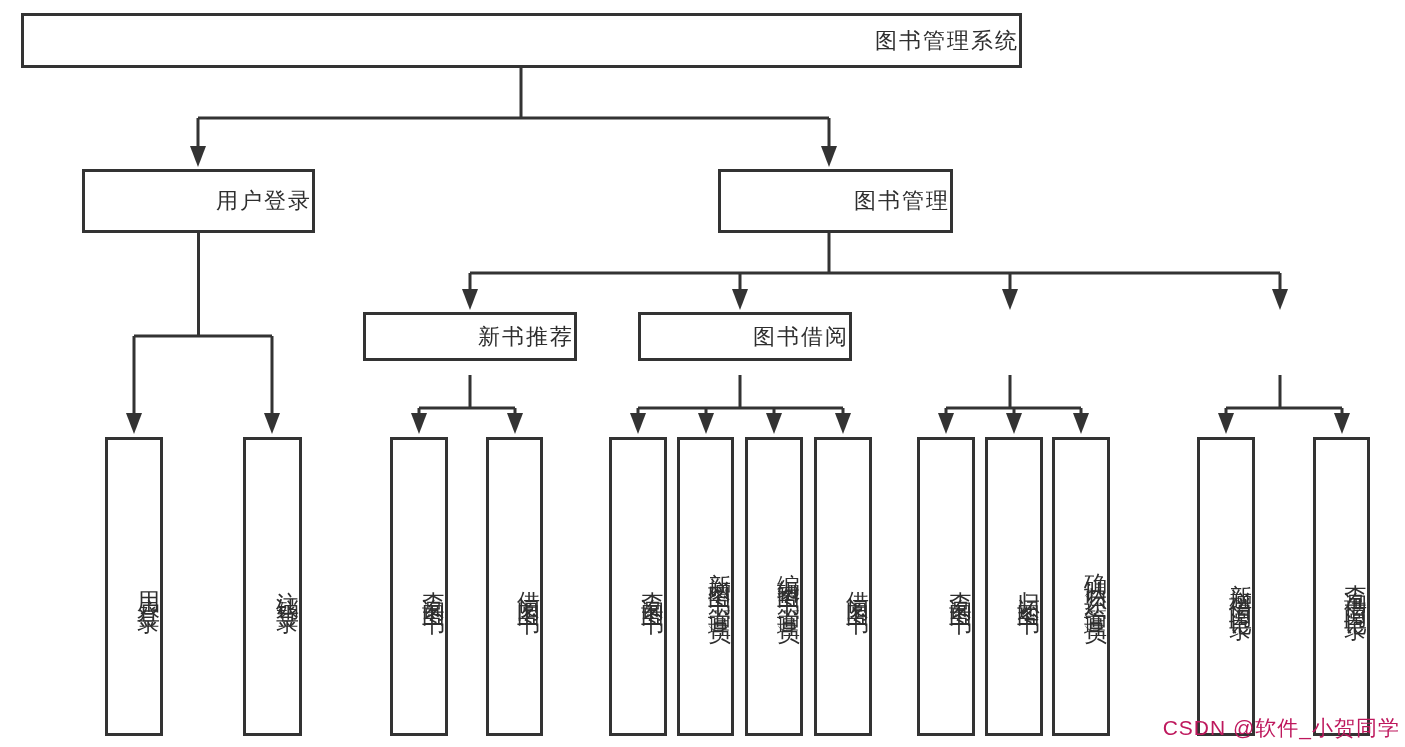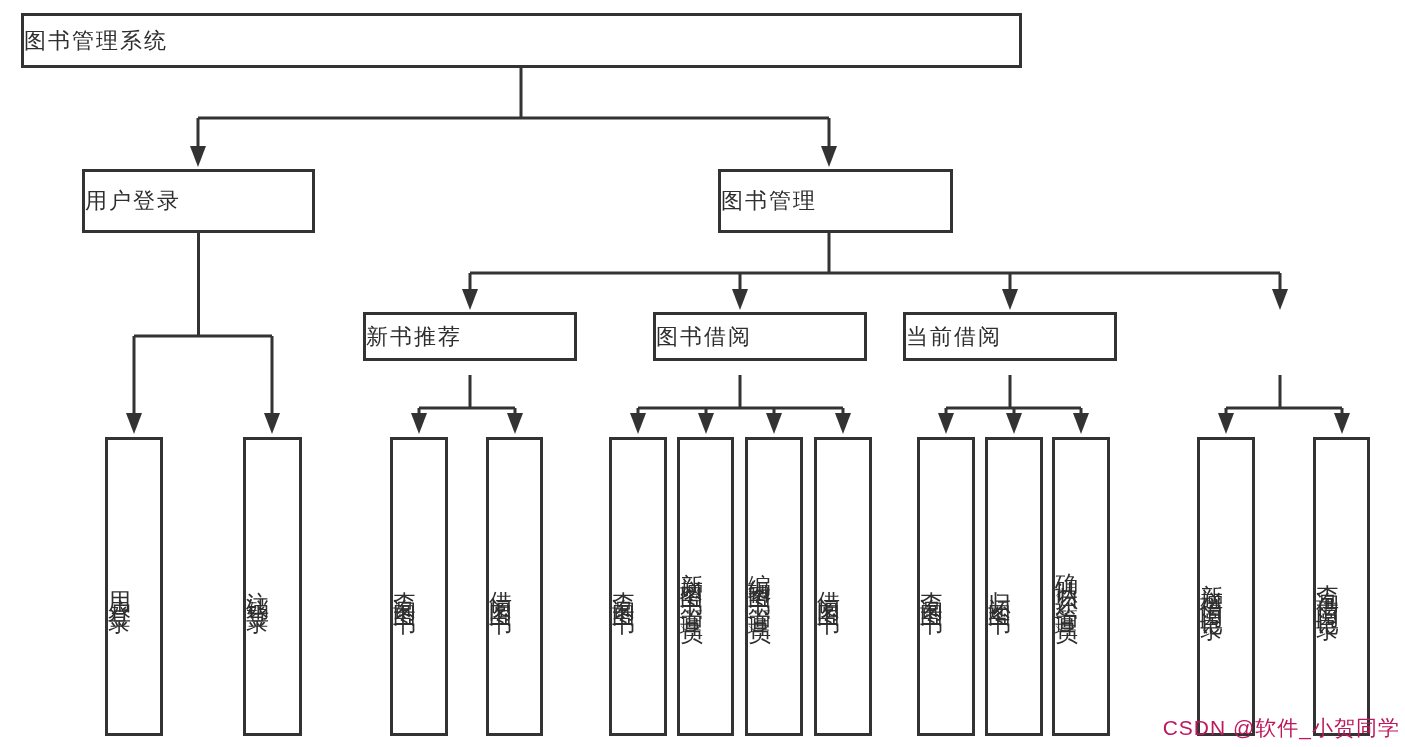--- a/index.html
+++ b/index.html
@@ -22,21 +22,21 @@
     width: 1405px; height: 747px;
     pointer-events: none;
   }
   .box {
     position: absolute;
     background: #ffffff;
     border: 3px solid #333333;
     box-sizing: border-box;
     display: flex;
     align-items: center;
-    justify-content: flex-start;
+    justify-content: flex-end;
     font-size: 22px;
     letter-spacing: 2px;
     white-space: nowrap;
   }
   .box.root  { left: 21px;  top: 13px;  width: 1001px; height: 55px; }
   .box.lvl2  { top: 169px; height: 64px; }
   .box.lvl3  { top: 312px; height: 49px; }
   .box.leaf  { top: 437px; height: 299px; }
   .vtext {
     writing-mode: vertical-rl;
@@ -100,25 +100,22 @@
   <div class="box lvl2" style="left:82px;width:233px">
     <span>用户登录</span>
   </div>
   <div class="box lvl2" style="left:718px;width:235px">
     <span>图书管理</span>
   </div>
 
   <div class="box lvl3" style="left:363px;width:214px">
     <span>新书推荐</span>
   </div>
-  <div class="box lvl3" style="left:653px;width:214px">
+  <div class="box lvl3" style="left:638px;width:214px">
     <span>图书借阅</span>
-  </div>
-  <div class="box lvl3" style="left:903px;width:214px">
-    <span>当前借阅</span>
   </div>
 
   <div class="box leaf" style="left:105px;width:58px">
     <span class="vtext">用户登录</span>
   </div>
   <div class="box leaf" style="left:243px;width:59px">
     <span class="vtext">注销登录</span>
   </div>
   <div class="box leaf" style="left:390px;width:58px">
     <span class="vtext">查询图书</span>

